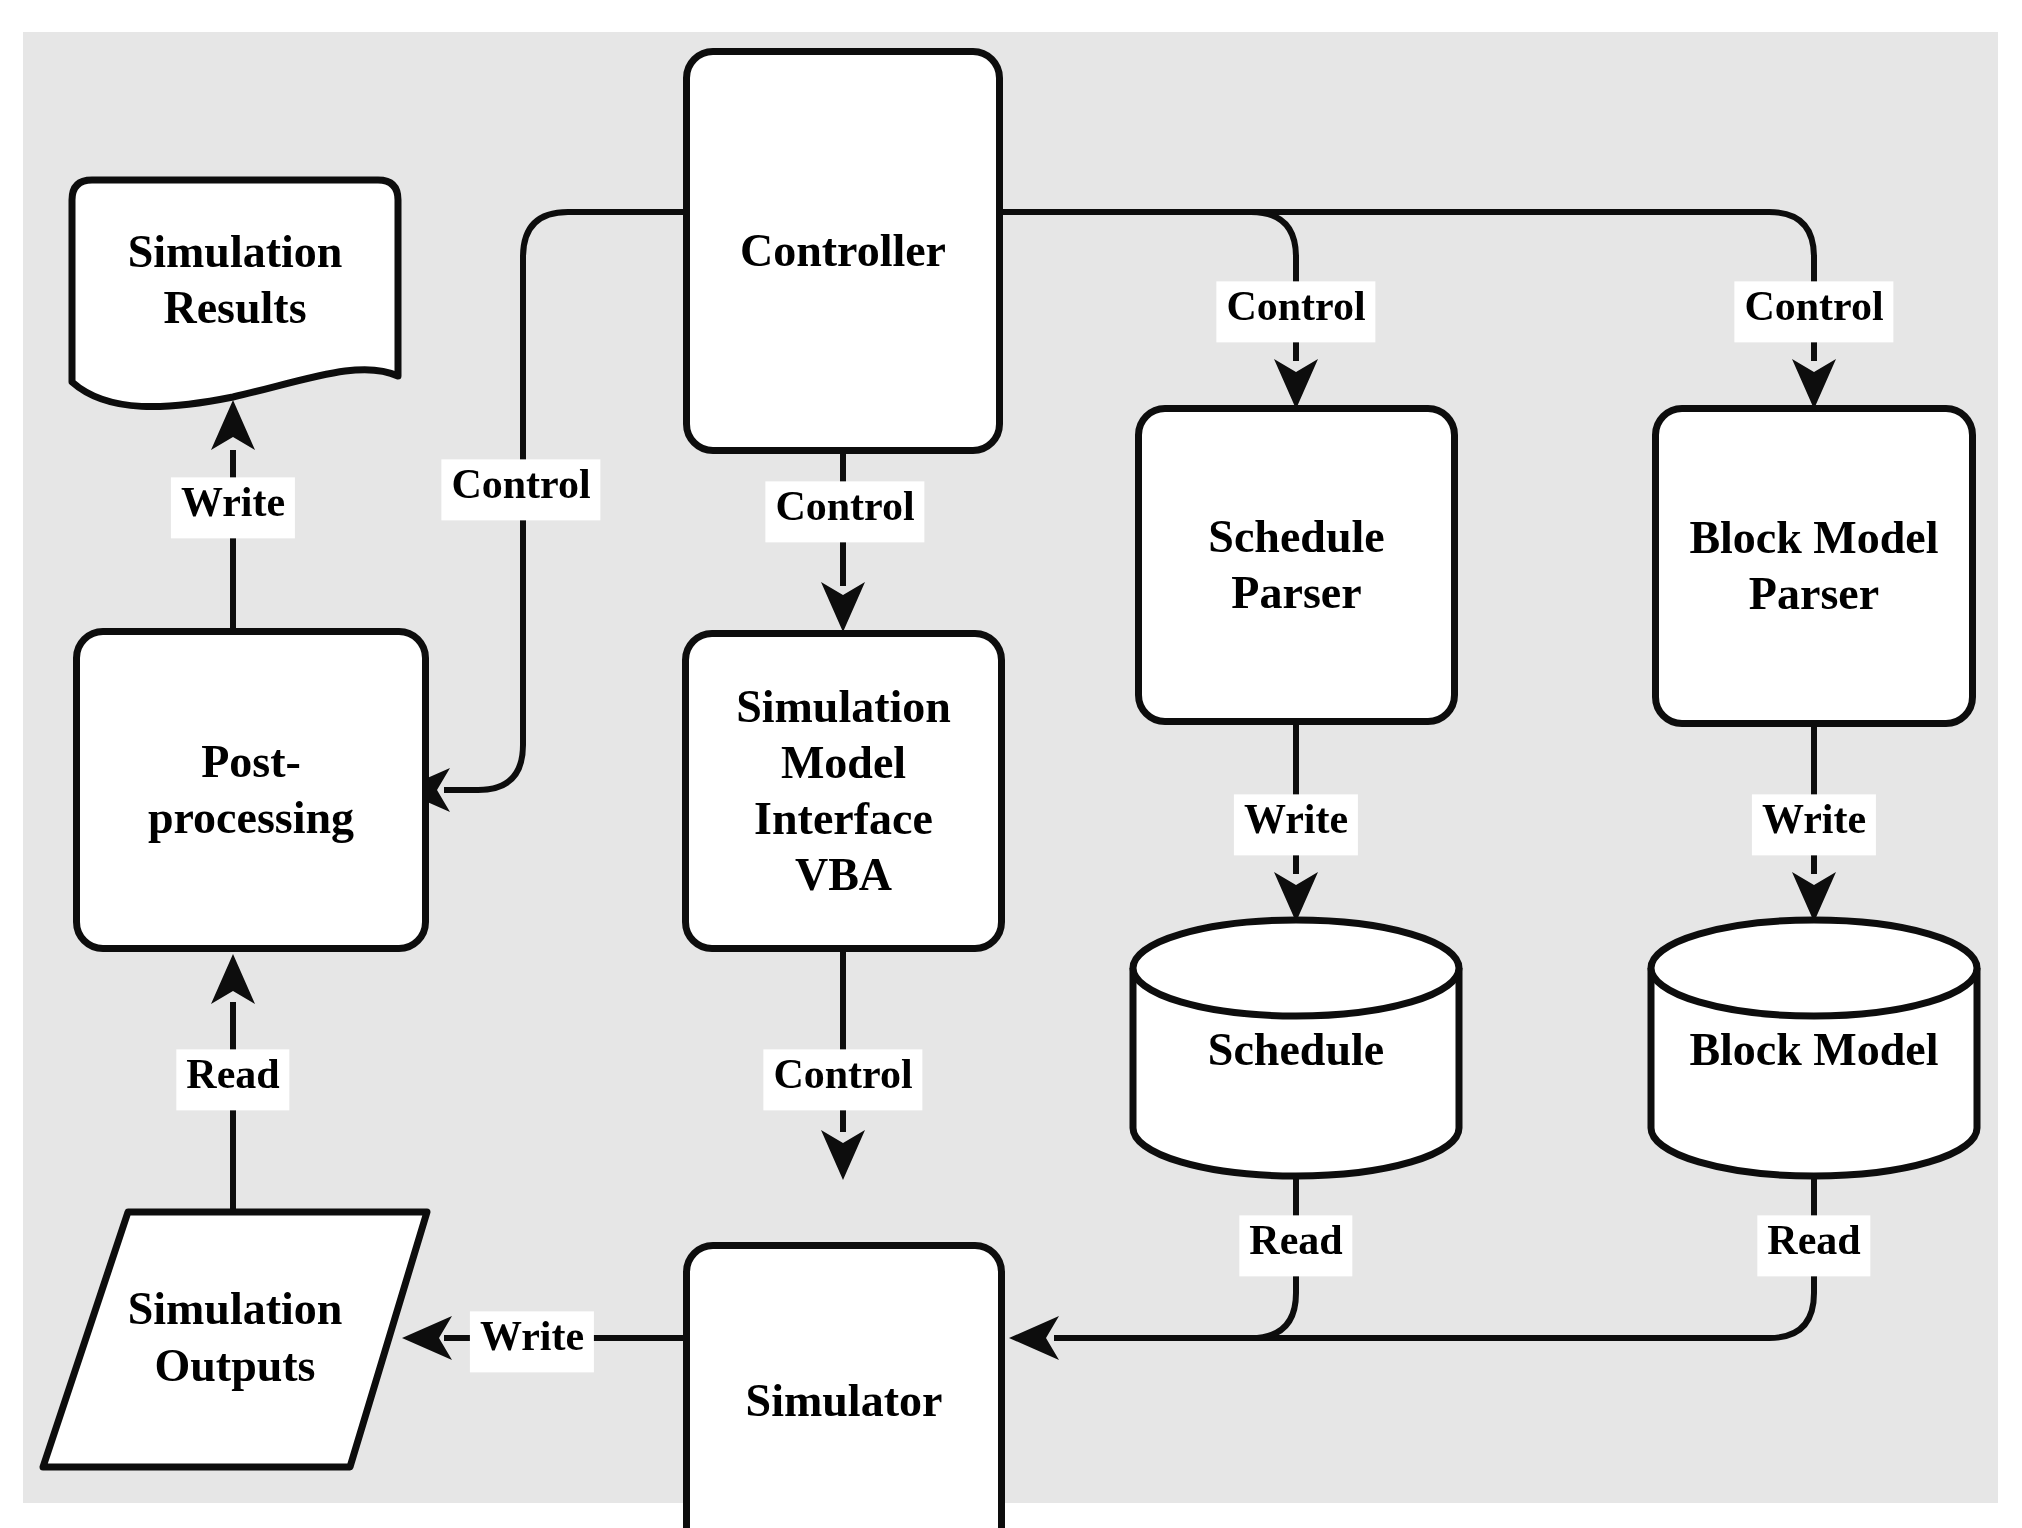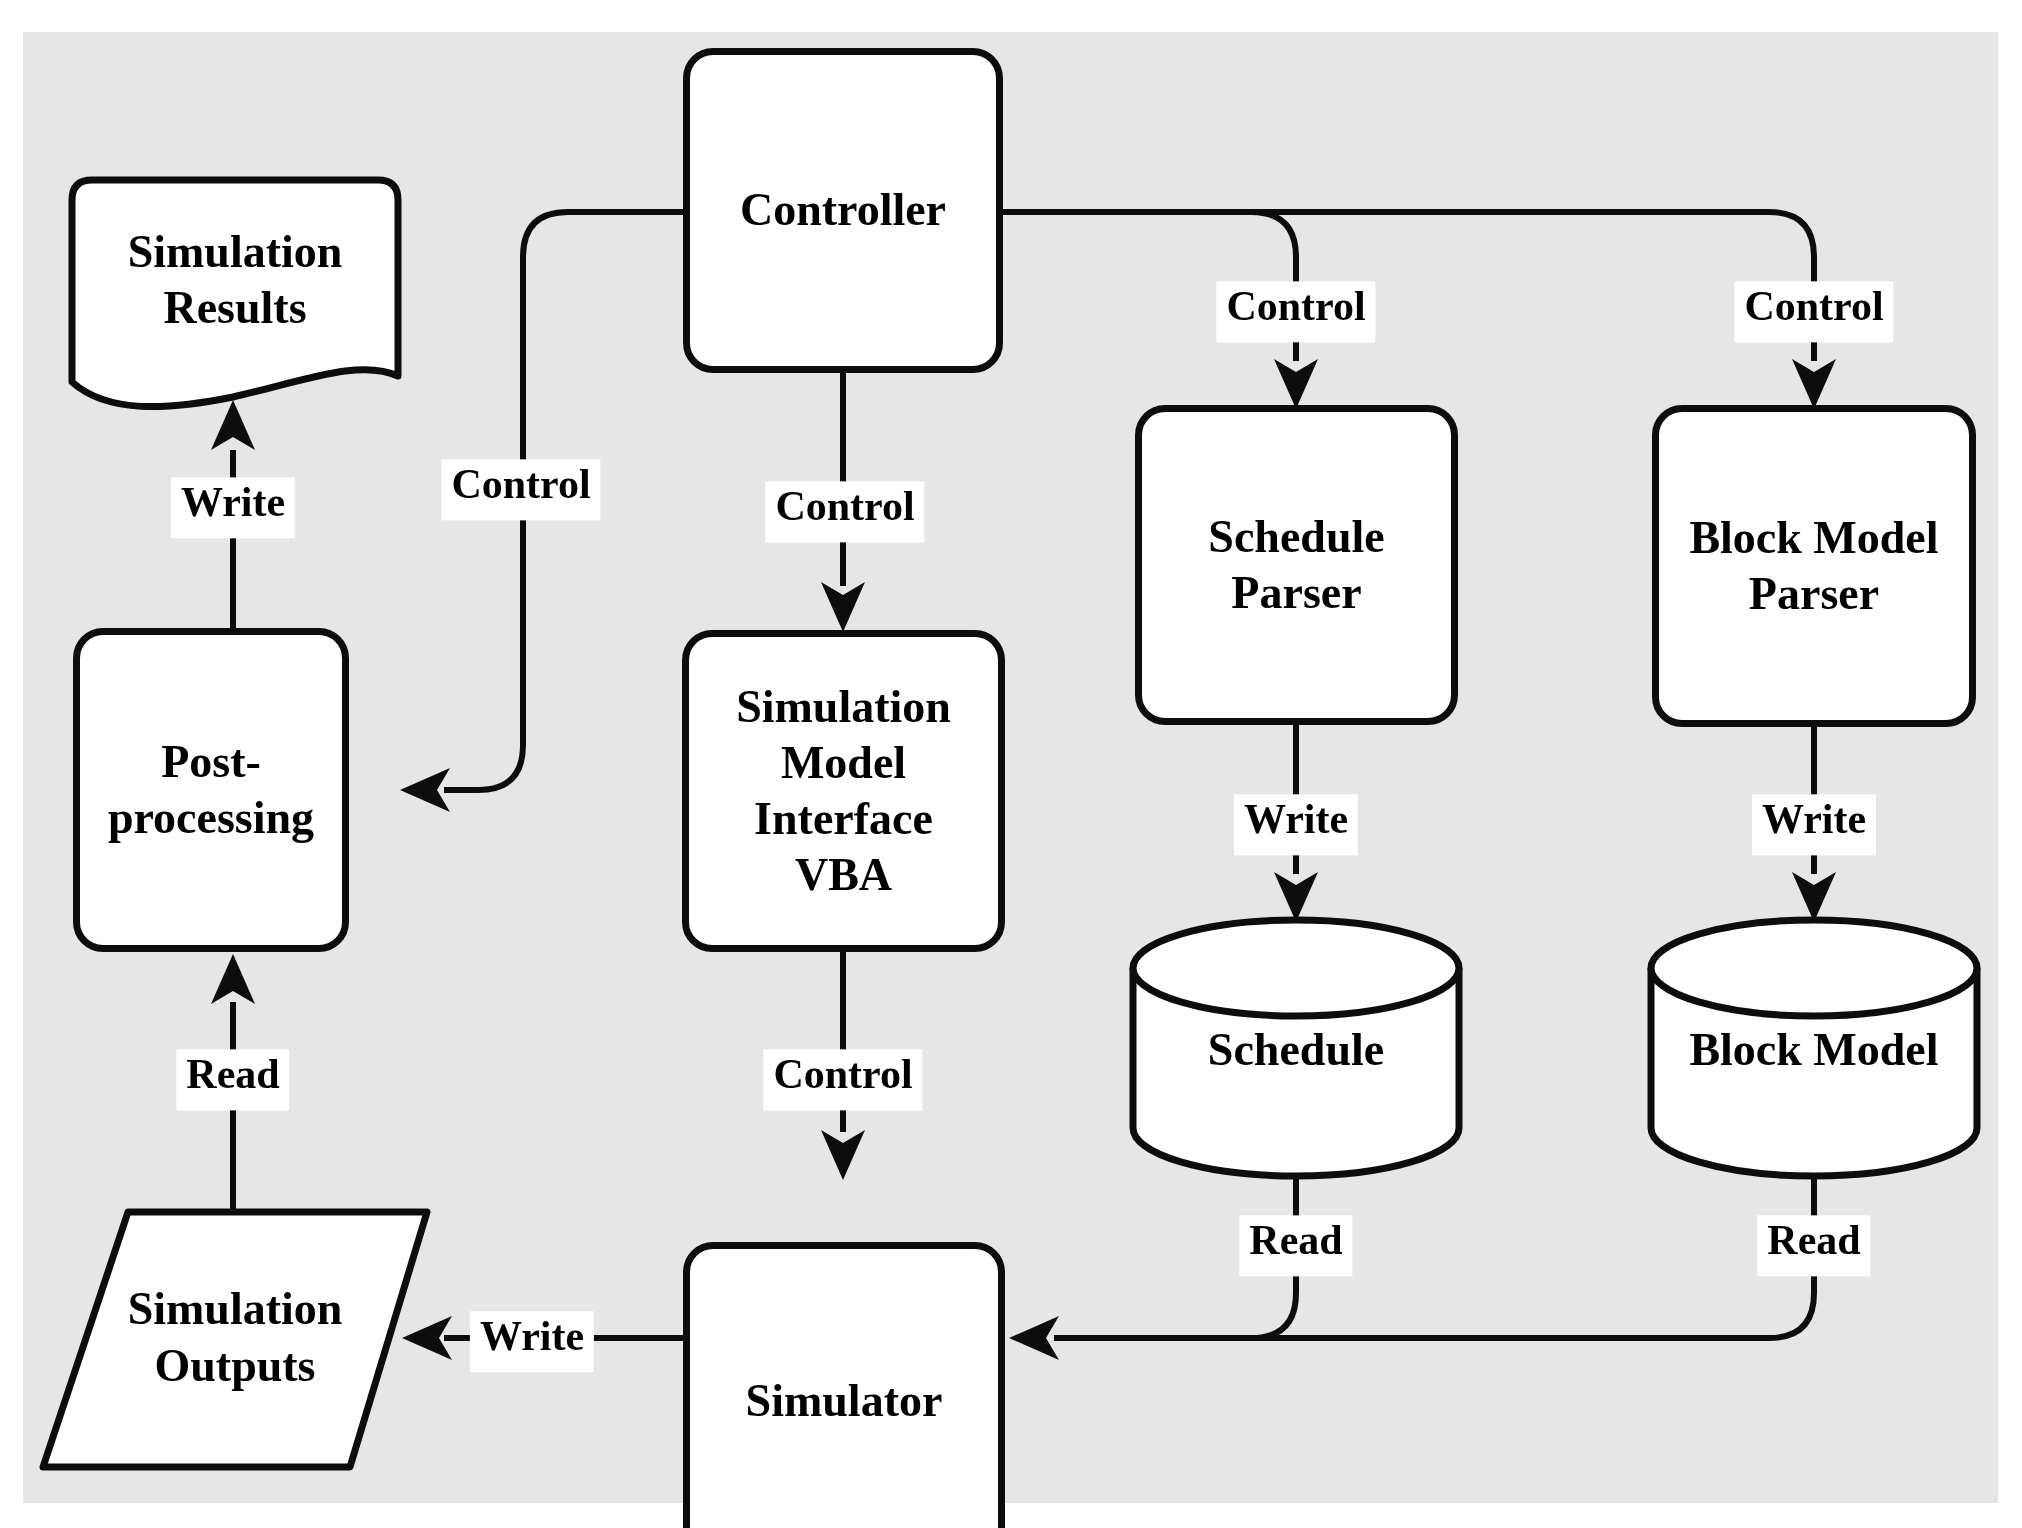--- a/index.html
+++ b/index.html
@@ -123,23 +123,23 @@
 
     <path fill="#ffffff" stroke="#0d0d0d" stroke-width="7" stroke-linejoin="round" d="M128 1212 L427 1212 L350 1467 L43 1467 Z"></path>
 
     <path fill="#ffffff" stroke="#0d0d0d" stroke-width="7" d="M1133 968 V1128 A163 48 0 0 0 1459 1128 V968"></path>
     <ellipse cx="1296" cy="968" rx="163" ry="48" fill="#ffffff" stroke="#0d0d0d" stroke-width="7"></ellipse>
 
     <path fill="#ffffff" stroke="#0d0d0d" stroke-width="7" d="M1651 968 V1128 A163 48 0 0 0 1977 1128 V968"></path>
     <ellipse cx="1814" cy="968" rx="163" ry="48" fill="#ffffff" stroke="#0d0d0d" stroke-width="7"></ellipse>
   </svg>
 
-  <div class="node" style="left:683px; top:48px;  width:320px; height:325px;border-radius:30px;">Controller</div>
+  <div class="node" style="left:683px; top:48px;  width:320px; height:406px;border-radius:30px;">Controller</div>
 
-  <div class="node" style="left:73px;  top:628px; width:276px; height:324px;">Post-
+  <div class="node" style="left:73px;  top:628px; width:356px; height:324px;">Post-
 processing</div>
 
   <div class="node" style="left:682px; top:630px; width:323px; height:322px;">Simulation
 Model
 Interface
 VBA</div>
 
   <div class="node" style="left:683px; top:1242px; width:322px; height:319px;">Simulator</div>
 
   <div class="node" style="left:1135px; top:405px; width:323px; height:320px;">Schedule

